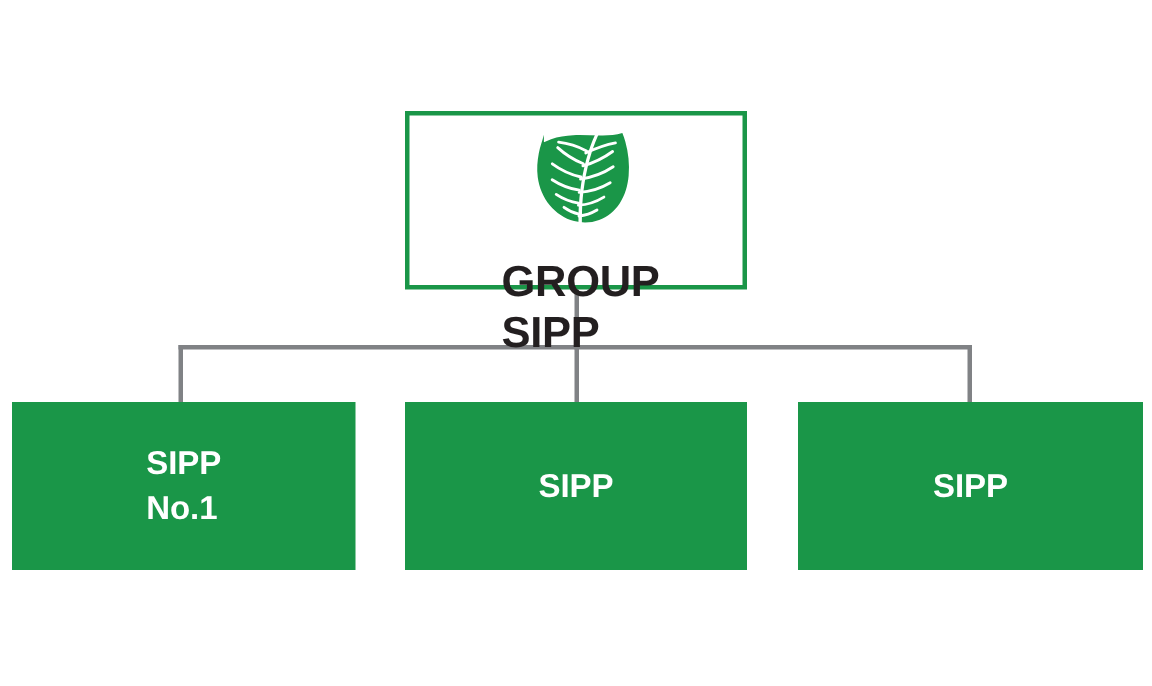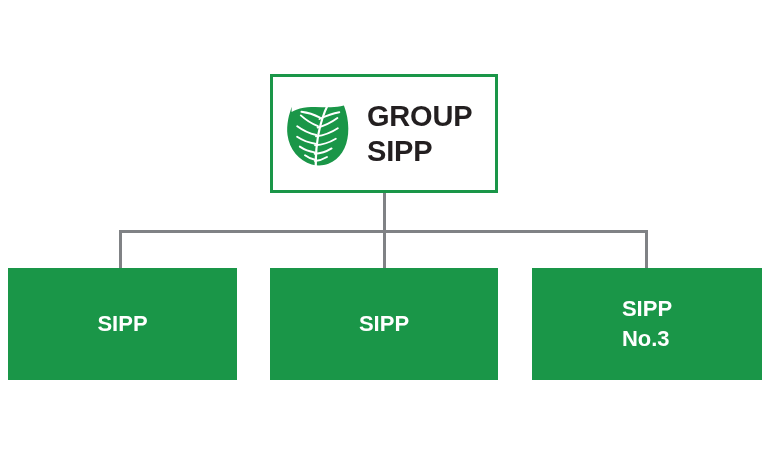--- a/index.html
+++ b/index.html
@@ -64,20 +64,21 @@
     width: 228px;
     height: 119px;
     box-sizing: border-box;
     border: 3px solid #1a9648;
     background: #ffffff;
     display: flex;
     align-items: center;
     justify-content: flex-start;
     padding-left: 6px;
     gap: 14px;
+    flex-direction: column;
   }
   #leaf-icon {
     flex: 0 0 auto;
     width: 74px;
     height: 80px;
     display: block;
   }
   .root-label {
     display: flex;
     flex-direction: column;
@@ -171,29 +172,29 @@
     </svg>
     <div class="root-label">
       <span>GROUP</span>
       <span>SIPP</span>
     </div>
   </div>
 
   <div class="node-child" id="node-child-1">
     <div class="child-label">
       <span>SIPP</span>
+      <span>No.1</span>
     </div>
   </div>
 
   <div class="node-child" id="node-child-2">
     <div class="child-label">
       <span>SIPP</span>
     </div>
   </div>
 
   <div class="node-child" id="node-child-3">
     <div class="child-label">
       <span>SIPP</span>
-      <span>No.3</span>
     </div>
   </div>
 
 </div>
 
 </body></html>

